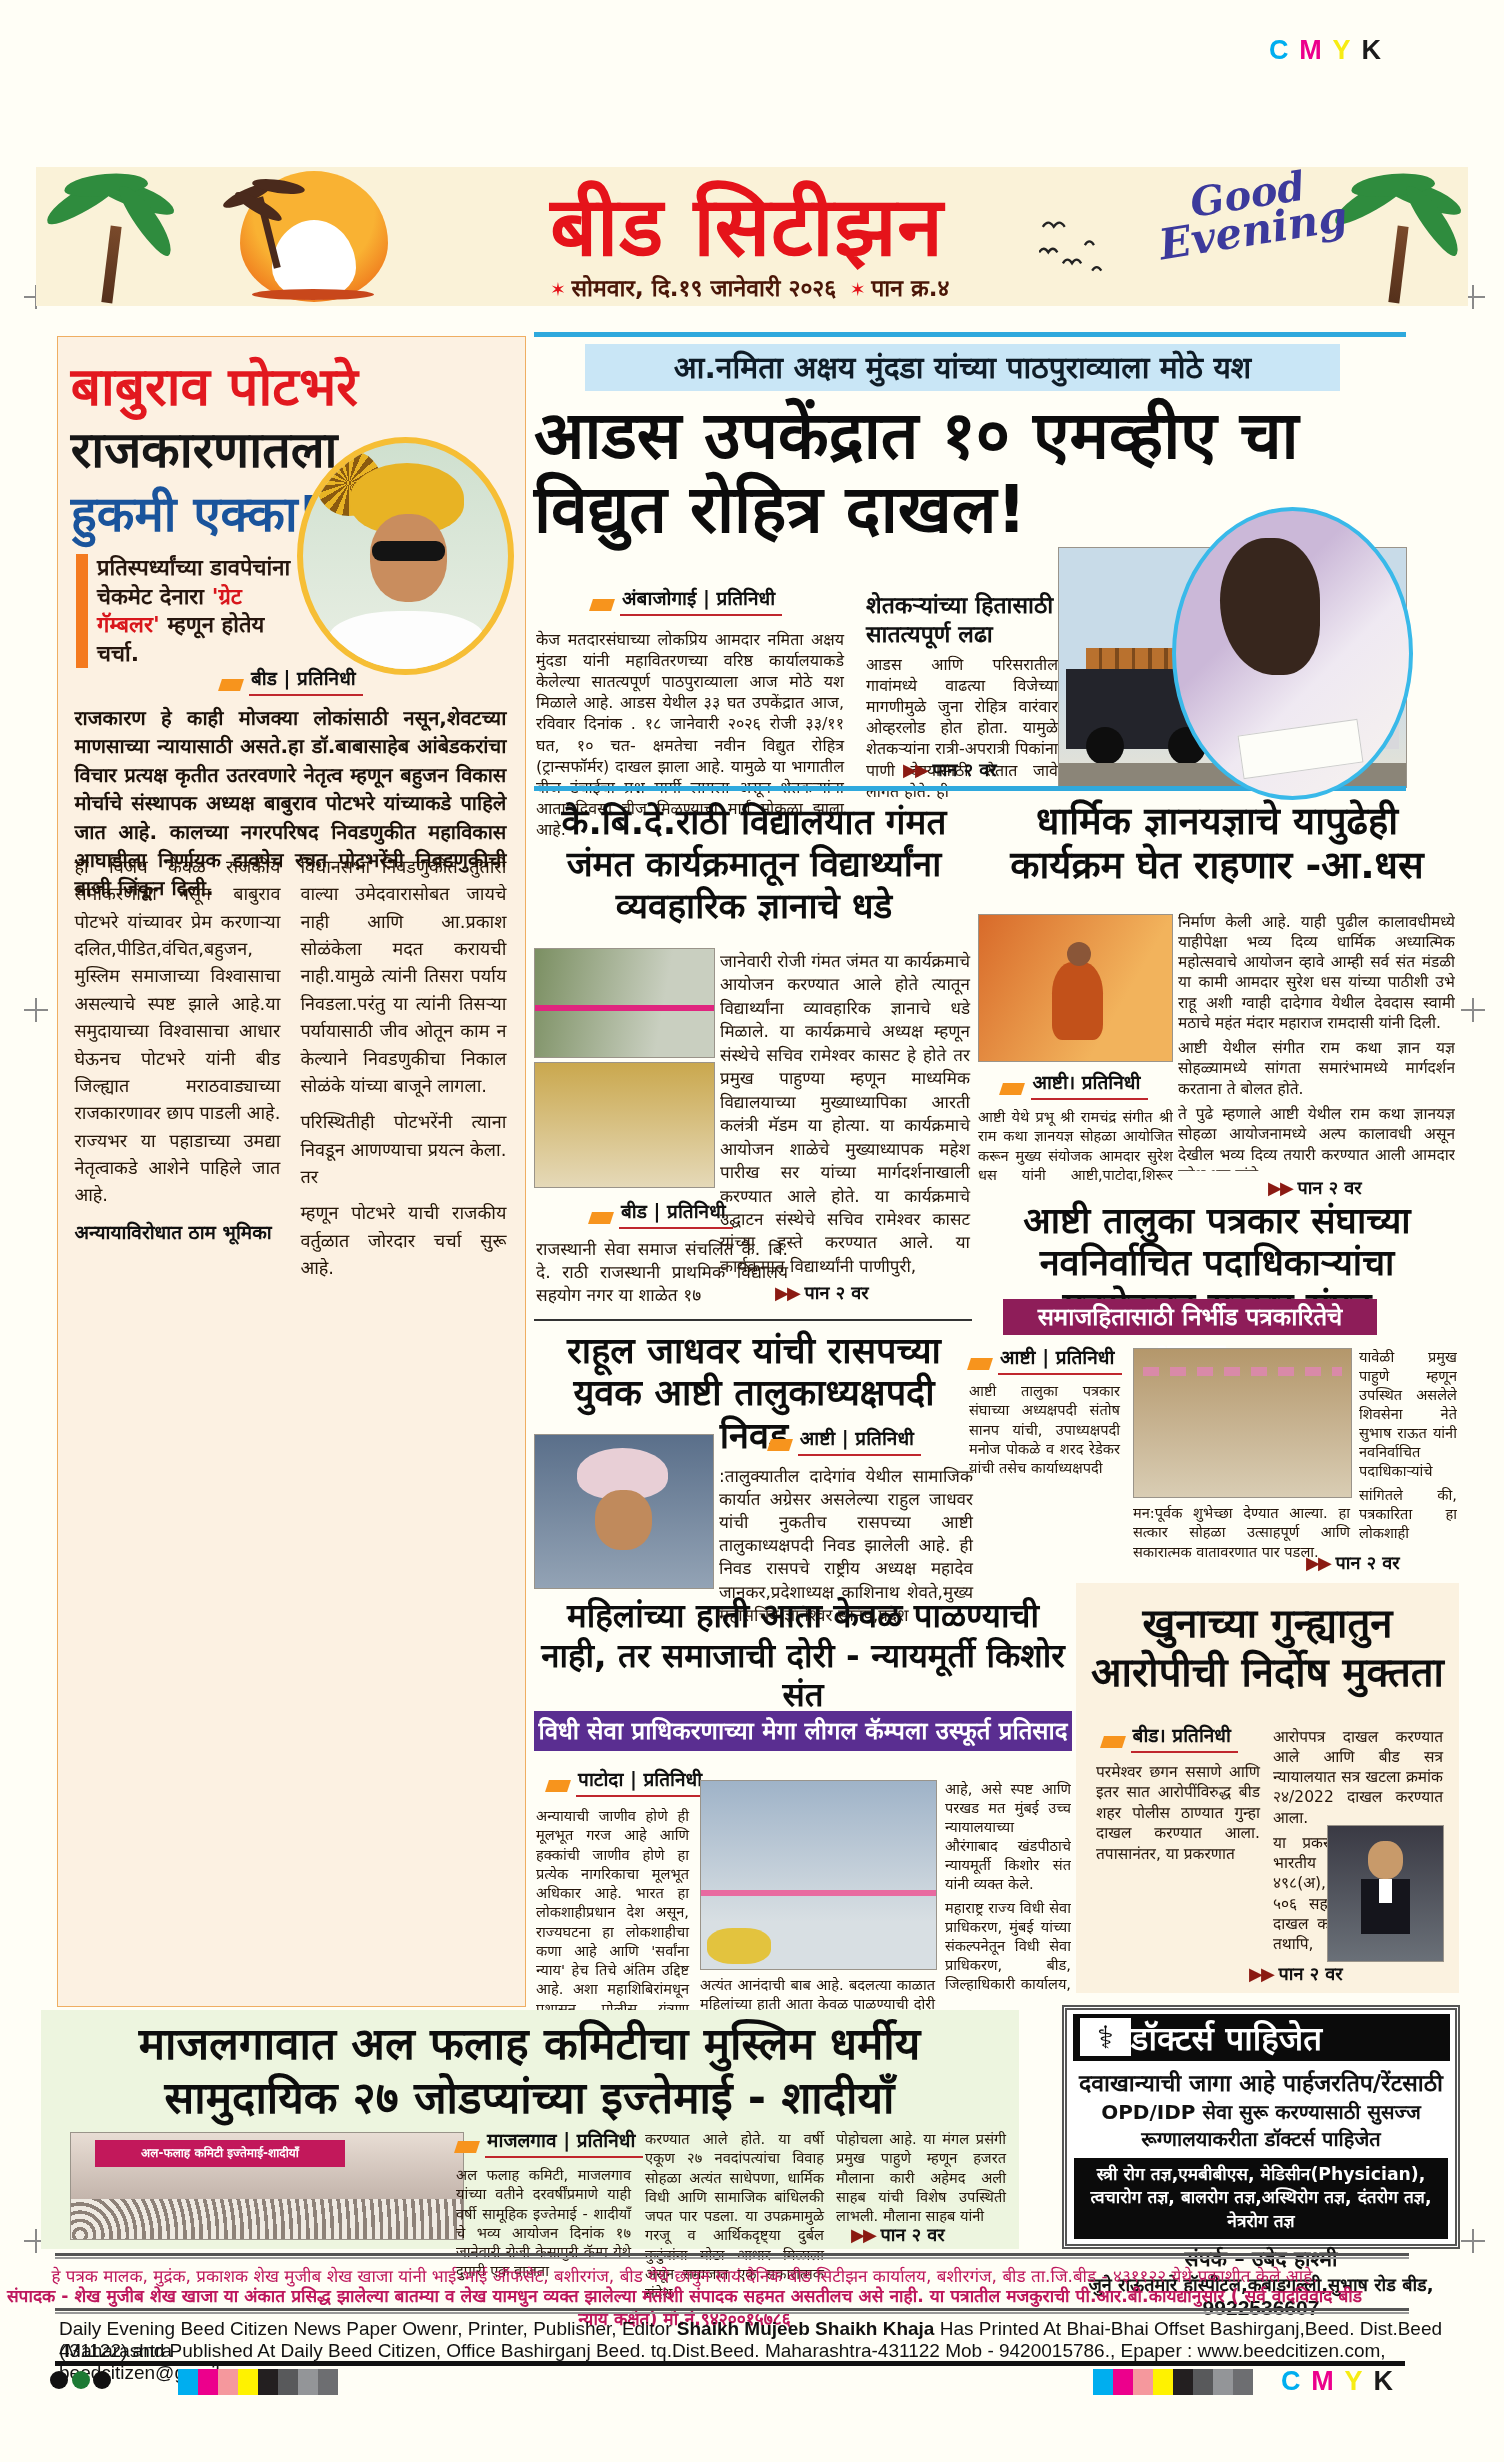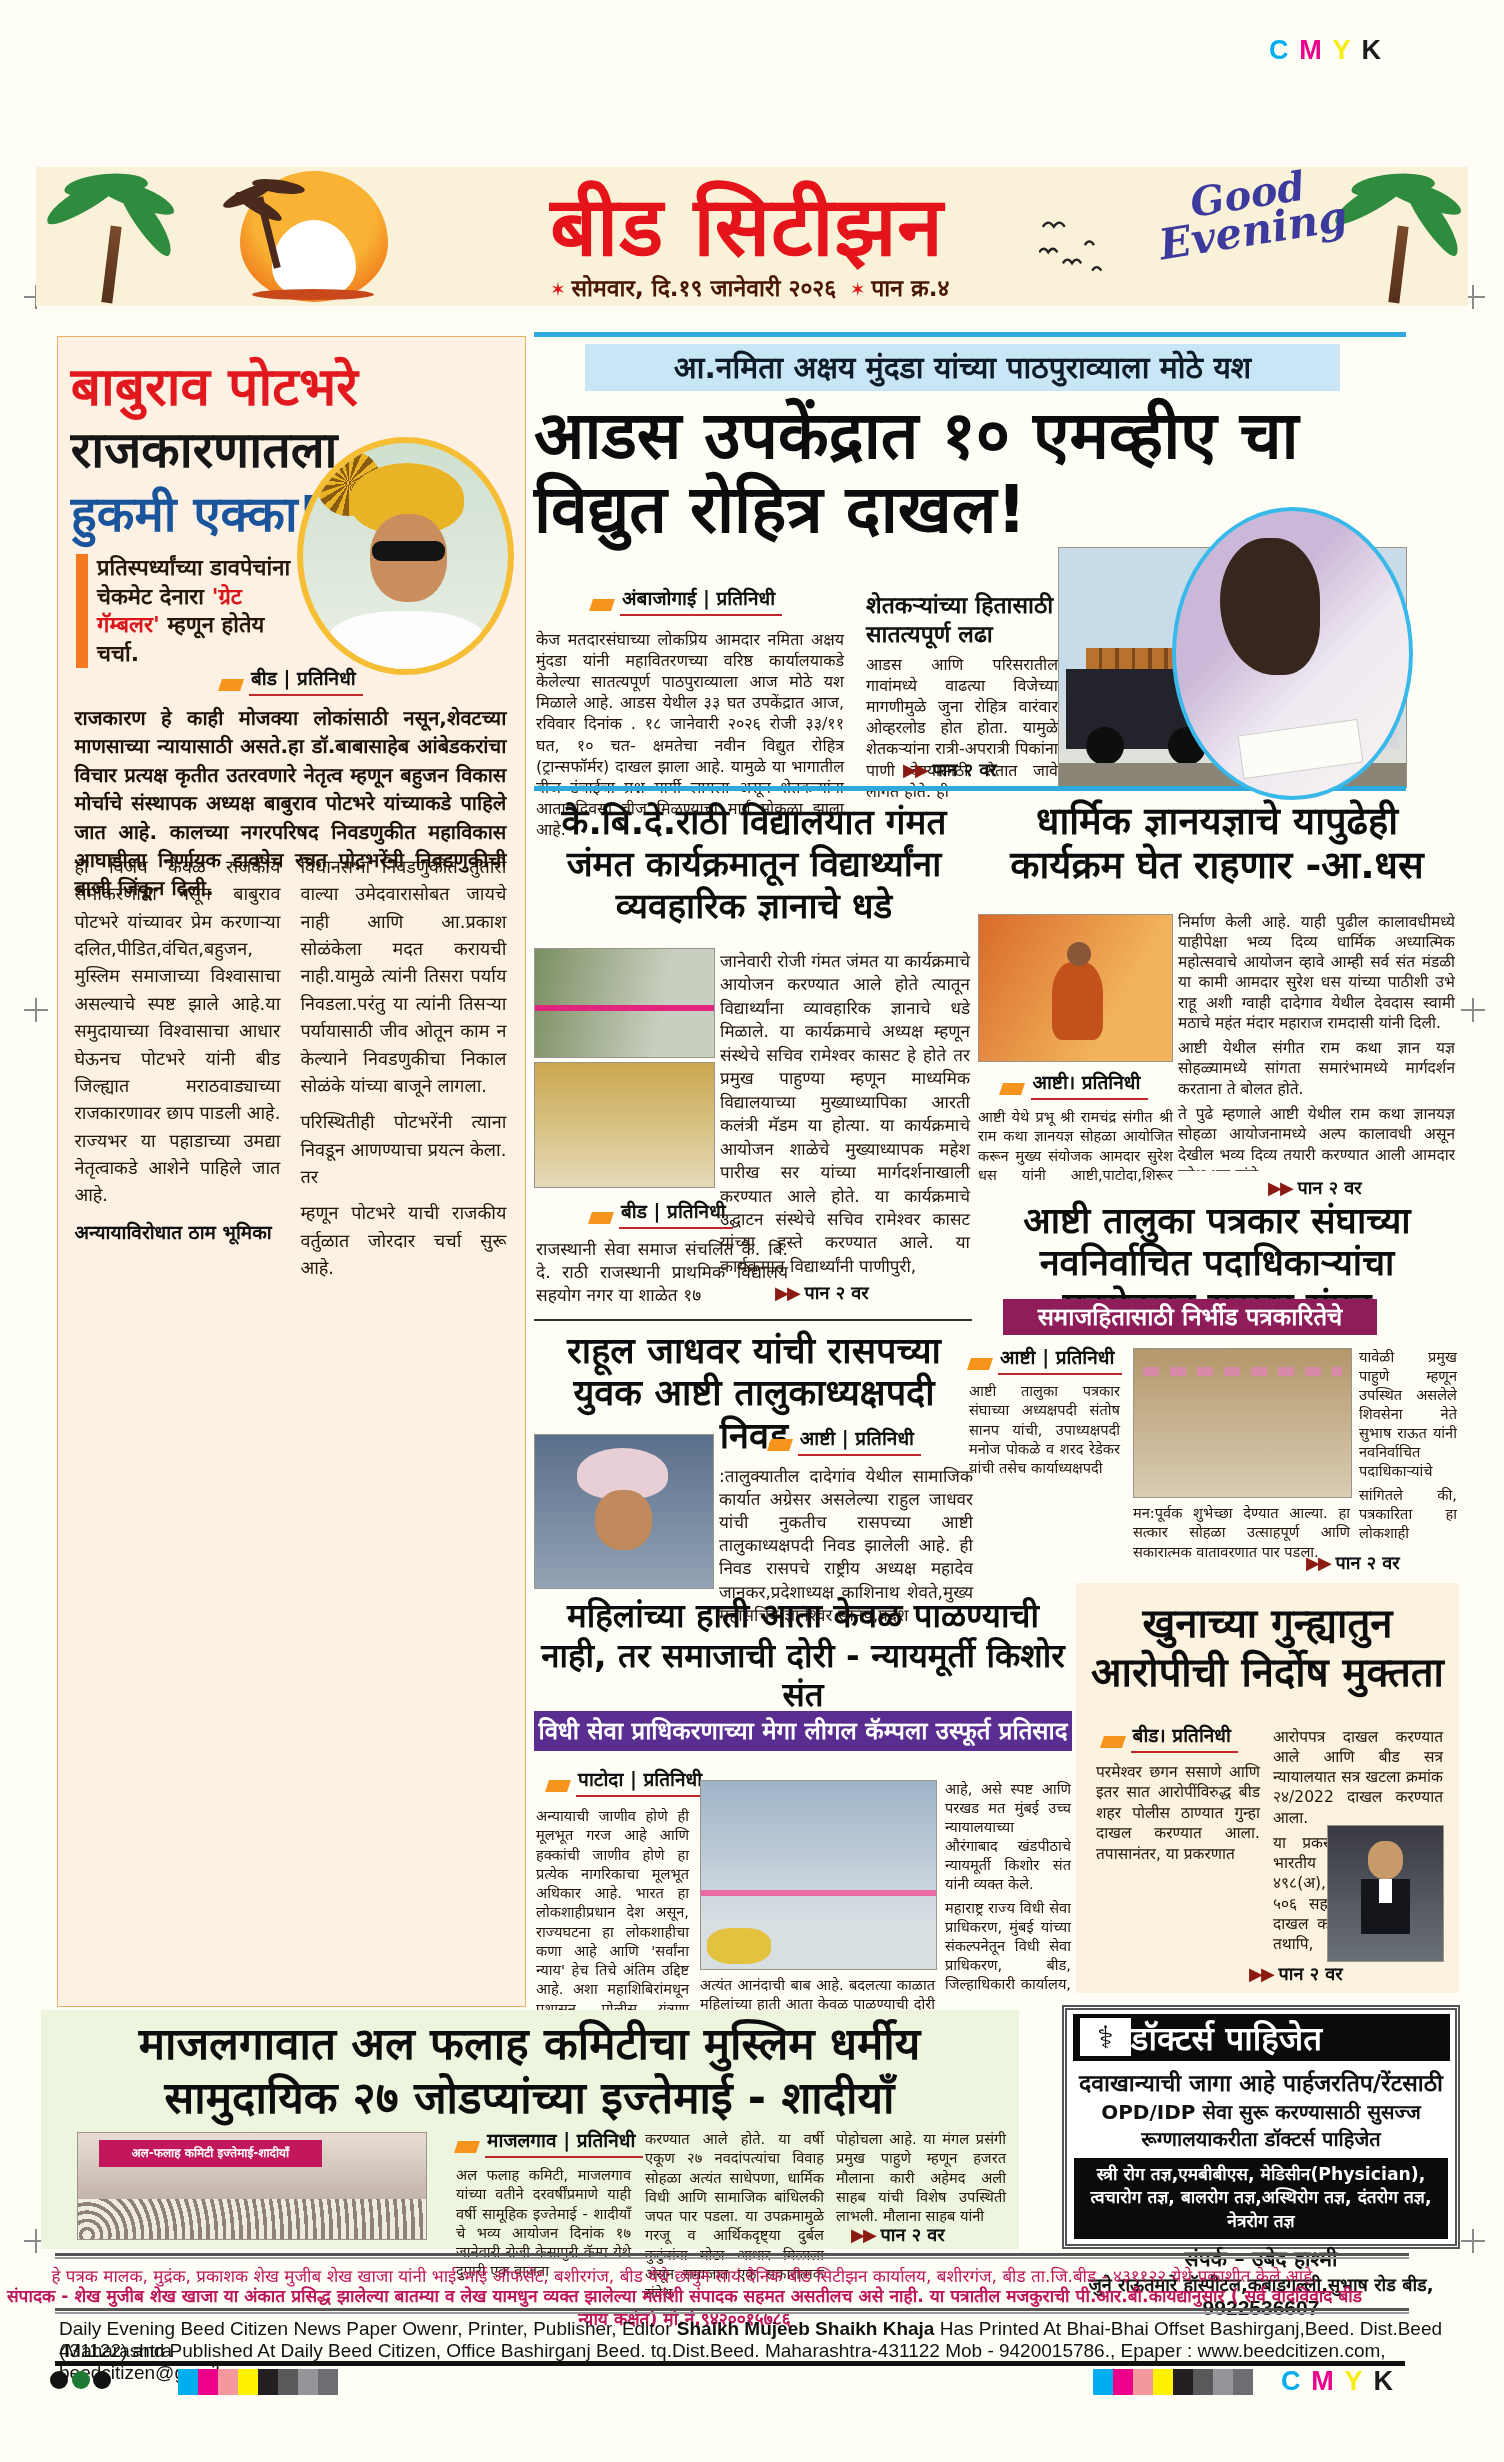--- a/index.html
+++ b/index.html
@@ -339,21 +339,21 @@
       <div style="position:absolute;left:33px;top:53px;width:49px;height:55px;background:#15151c;"></div>
       <div style="position:absolute;left:51px;top:53px;width:12.8px;height:24px;background:#fff;"></div>
     </div>
     <div class="cont" style="left:173px;top:378px;">
       <span class="arr">▶▶</span><span>पान २ वर</span>
     </div>
   </section>
 
   <section class="gbox">
     <div class="hd" style="left:18px;top:7.3px;width:941px;font-size:44px;line-height:1.22;">माजलगावात अल फलाह कमिटीचा मुस्लिम धर्मीय सामुदायिक २७ जोडप्यांच्या इज्तेमाई - शादीयाँ</div>
-    <div class="ph" style="left:36px;top:122px;width:348px;height:106px;background:linear-gradient(#e8ddd4,#b9a9a0 80%);">
+    <div class="ph" style="left:29px;top:122px;width:348px;height:106px;background:linear-gradient(#e8ddd4,#b9a9a0 80%);padding-left:44px;">
       <div class="banner">अल-फलाह कमिटी  इज्तेमाई-शादीयाँ</div>
       <div style="position:absolute;left:0;bottom:0;width:100%;height:40px;background:repeating-radial-gradient(circle at 9px 36px,#efeae2 0 4.6px,#8d8178 4.6px 8.2px);"></div>
     </div>
     <div class="dl" style="left:415px;top:117px;">
       <span class="chip"></span>
         <span class="t">माजलगाव  | प्रतिनिधी</span>
     </div>
     <div class="col" style="left:415px;top:155px;width:175px;font-size:14.6px;">अल फलाह कमिटी, माजलगाव यांच्या वतीने दरवर्षींप्रमाणे याही वर्षी सामूहिक इज्तेमाई - शादीयाँ चे भव्य आयोजन दिनांक १७ जानेवारी रोजी केसापुरी कॅम्प येथे दुपारी एक वाजता</div>
     <div class="col" style="left:604px;top:119px;width:179px;font-size:14.6px;">करण्यात आले होते. या वर्षी एकूण २७ नवदांपत्यांचा विवाह सोहळा अत्यंत साधेपणा, धार्मिक विधी आणि सामाजिक बांधिलकी जपत पार पडला. या उपक्रमामुळे गरजू व आर्थिकदृष्ट्या दुर्बल कुटुंबांना मोठा आधार मिळाला असून समाजात एक सकारात्मक संदेश</div>
     <div class="col" style="left:795px;top:119px;width:170px;font-size:14.6px;">पोहोचला आहे. या मंगल प्रसंगी प्रमुख पाहुणे म्हणून हजरत मौलाना कारी अहेमद अली साहब यांची विशेष उपस्थिती लाभली. मौलाना साहब यांनी</div>

